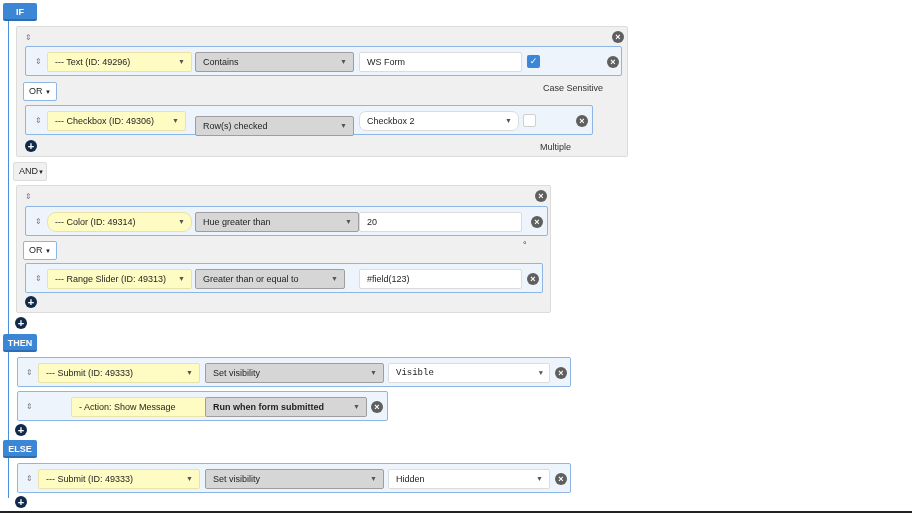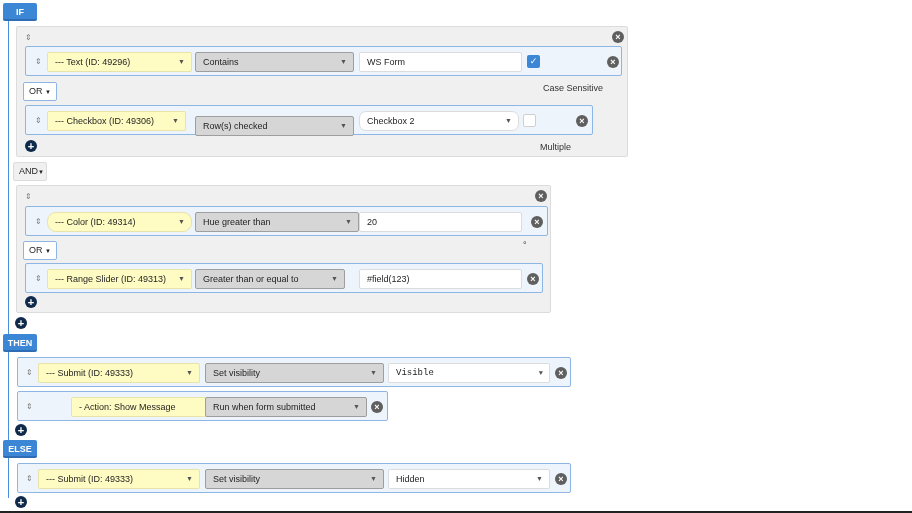--- a/index.html
+++ b/index.html
@@ -95,21 +95,21 @@
   <span class="sort" style="left:8px;top:11px;">⇕</span>
   <div class="sel yellow" style="left:20px;top:5px;width:162px;"><span>--- Submit (ID: 49333)</span><span class="caret">▼</span></div>
   <div class="sel gray" style="left:187px;top:5px;width:179px;"><span>Set visibility</span><span class="caret">▼</span></div>
   <div class="sel white" style="left:370px;top:5px;width:162px;font-family:Liberation Mono, monospace;"><span>Visible</span><span class="caret">▼</span></div>
   <div class="xbtn" style="left:537px;top:9px;">×</div>
 </div>
 
 <div class="row" style="left:17px;top:391px;width:371px;">
   <span class="sort" style="left:8px;top:11px;">⇕</span>
   <div class="sel yellow" style="left:20px;top:5px;width:158px;margin-left:33px;"><span>- Action: Show Message</span><span class="caret">▼</span></div>
-  <div class="sel gray" style="left:187px;top:5px;width:162px;"><span>Run when form submitted</span><span class="caret">▼</span></div>
+  <div class="sel gray" style="left:187px;top:5px;width:162px;font-weight:bold;"><span>Run when form submitted</span><span class="caret">▼</span></div>
   <div class="xbtn" style="left:353px;top:9px;">×</div>
 </div>
 
 <div class="plus" style="left:15px;top:424px;">+</div>
 
 <div class="tag" style="left:3px;top:440px;width:34px;">ELSE</div>
 <div class="vline" style="left:8px;top:458px;height:40px;"></div>
 
 <div class="row" style="left:17px;top:463px;width:554px;">
   <span class="sort" style="left:8px;top:11px;">⇕</span>

